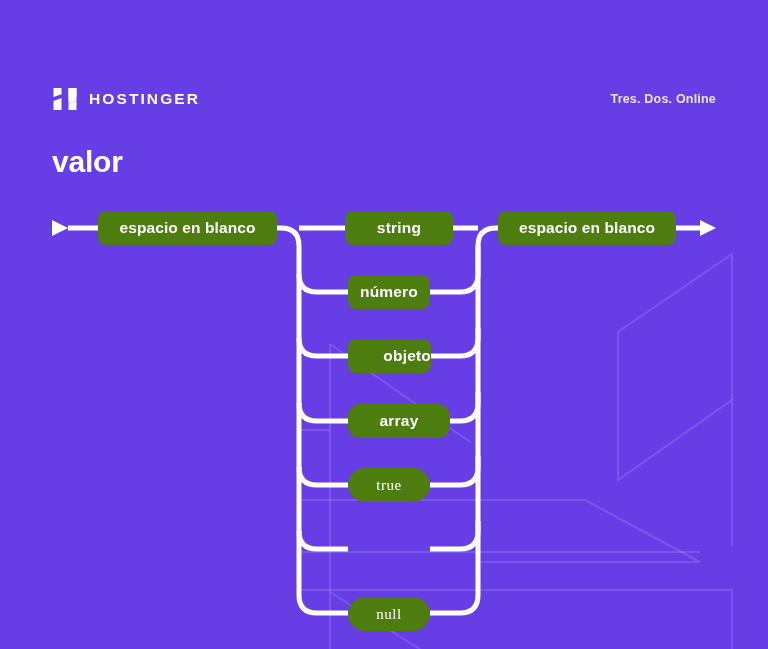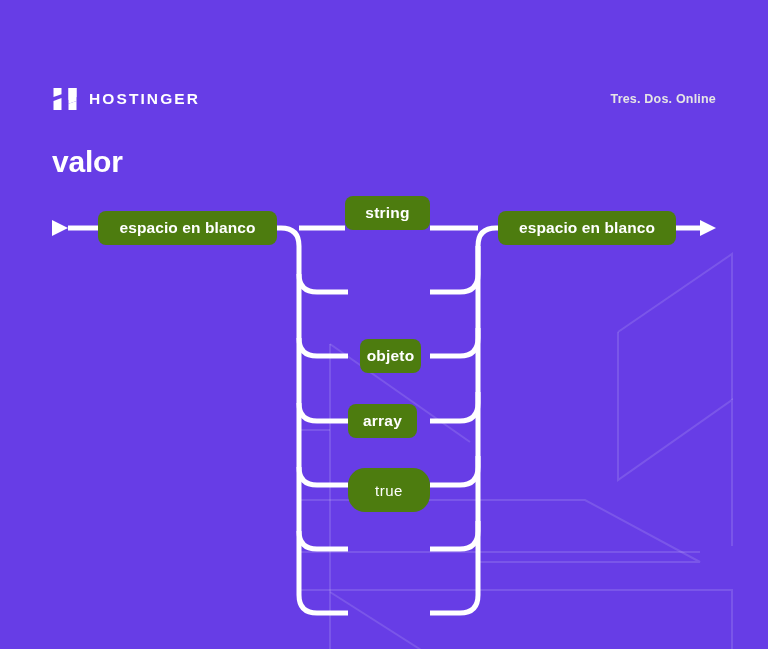--- a/index.html
+++ b/index.html
@@ -99,23 +99,23 @@
     letter-spacing: 0.1px;
   }
   .node.rect {
     height: 34px;
     border-radius: 8px;
     font-size: 15.5px;
     font-weight: bold;
     letter-spacing: 0.2px;
   }
   .node.pill {
-    height: 44px;
+    height: 34px;
     border-radius: 17px;
-    font-family: Liberation Sans, sans-serif;
+    font-family: Liberation Serif, serif;
     font-size: 15px;
     font-weight: normal;
     letter-spacing: 0.5px;
   }
 </style>
 </head>
 <body>
 
 <div id="stage">
 
@@ -182,37 +182,43 @@
 
       <polygon points="52,188 68,196 52,204" fill="#FFFFFF"></polygon>
 
       <polygon points="700,188 716,196 700,204" fill="#FFFFFF"></polygon>
     </svg>
 
     <div class="node terminal-wide" style="left:98px; top:179px; width:179px;">
       <span>espacio en blanco</span>
     </div>
 
-    <div class="node rect" style="left:345px; top:164px; width:85px;">
+    <div class="node rect" style="left:345px; top:179px; width:108px;">
       <span>string</span>
     </div>
 
-
-    <div class="node rect" style="left:360px; top:307px; width:61px;">
+    <div class="node rect" style="left:348px; top:243px; width:82px;">
+      <span>número</span>
+    </div>
+
+    <div class="node rect" style="left:348px; top:307px; width:83px;justify-content:flex-end;">
       <span>objeto</span>
     </div>
 
-    <div class="node rect" style="left:348px; top:372px; width:69px;">
+    <div class="node rect" style="left:348px; top:372px; width:102px;border-radius:12px;">
       <span>array</span>
     </div>
 
     <div class="node pill" style="left:348px; top:436px; width:82px;">
       <span>true</span>
     </div>
 
 
+    <div class="node pill" style="left:348px; top:565px; width:82px;">
+      <span>null</span>
+    </div>
 
     <div class="node terminal-wide" style="left:498px; top:179px; width:178px;">
       <span>espacio en blanco</span>
     </div>
 
   </div>
 </div>
 
 </body></html>

